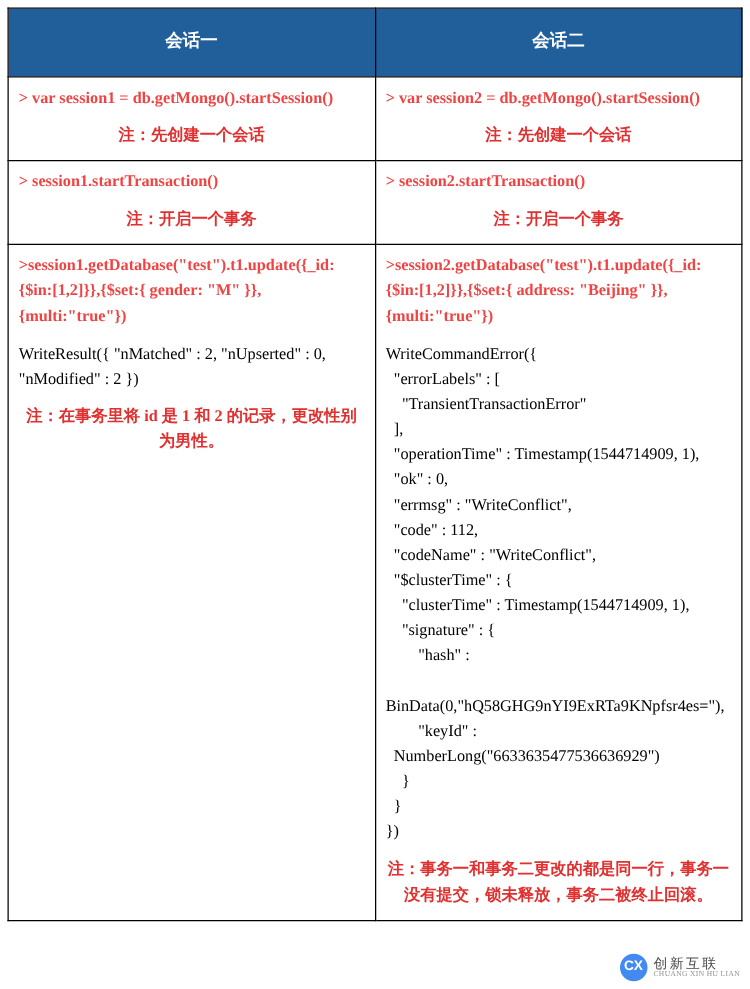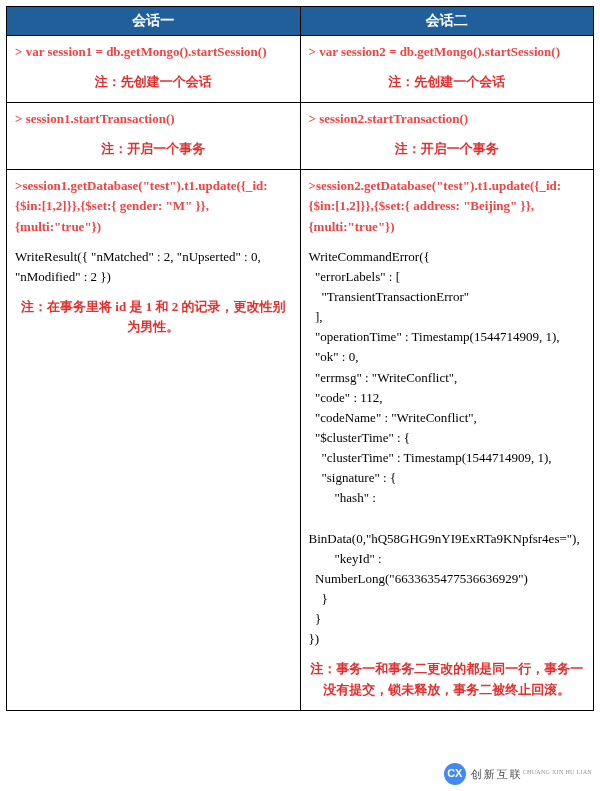--- a/index.html
+++ b/index.html
@@ -24,21 +24,21 @@
     padding: 6px 8px 10px 8px;
     word-break: break-word;
     overflow-wrap: anywhere;
   }
   th {
     background: #215f9a; 
     color: #fff;
     font-weight: bold;
     text-align: center;
     font-size: 14px;
-    padding: 3px 0;
+    padding: 16px 0;
   }
   .cmd { color: #ef4444; font-weight: bold; }
   .note { color: #e03030; font-weight: bold; text-align: center; }
   .plain { color: #000; }
   .pre {
     white-space: pre-wrap;
     font-family: "SimSun", "Times New Roman", serif;
   }
   .blk { margin-bottom: 10px; }
   .blk:last-child { margin-bottom: 0; }
@@ -57,21 +57,21 @@
     border-radius: 50%;
     background: #2e7ef0;
     color: #fff;
     font-size: 11px;
     font-weight: bold;
     display: flex;
     align-items: center;
     justify-content: center;
     font-family: Arial, sans-serif;
   }
-  .wm-text { display: flex; line-height: 1; }
+  .wm-text { display: flex; flex-direction: column; line-height: 1; }
   .wm-cn { font-size: 11px; color: #333; letter-spacing: 2px; }
   .wm-en { font-size: 6px; color: #888; letter-spacing: .3px; }
 </style>
 </head>
 <body>
 
 <div class="page">
 <table>
   <colgroup>
         <col style="width:50%">

